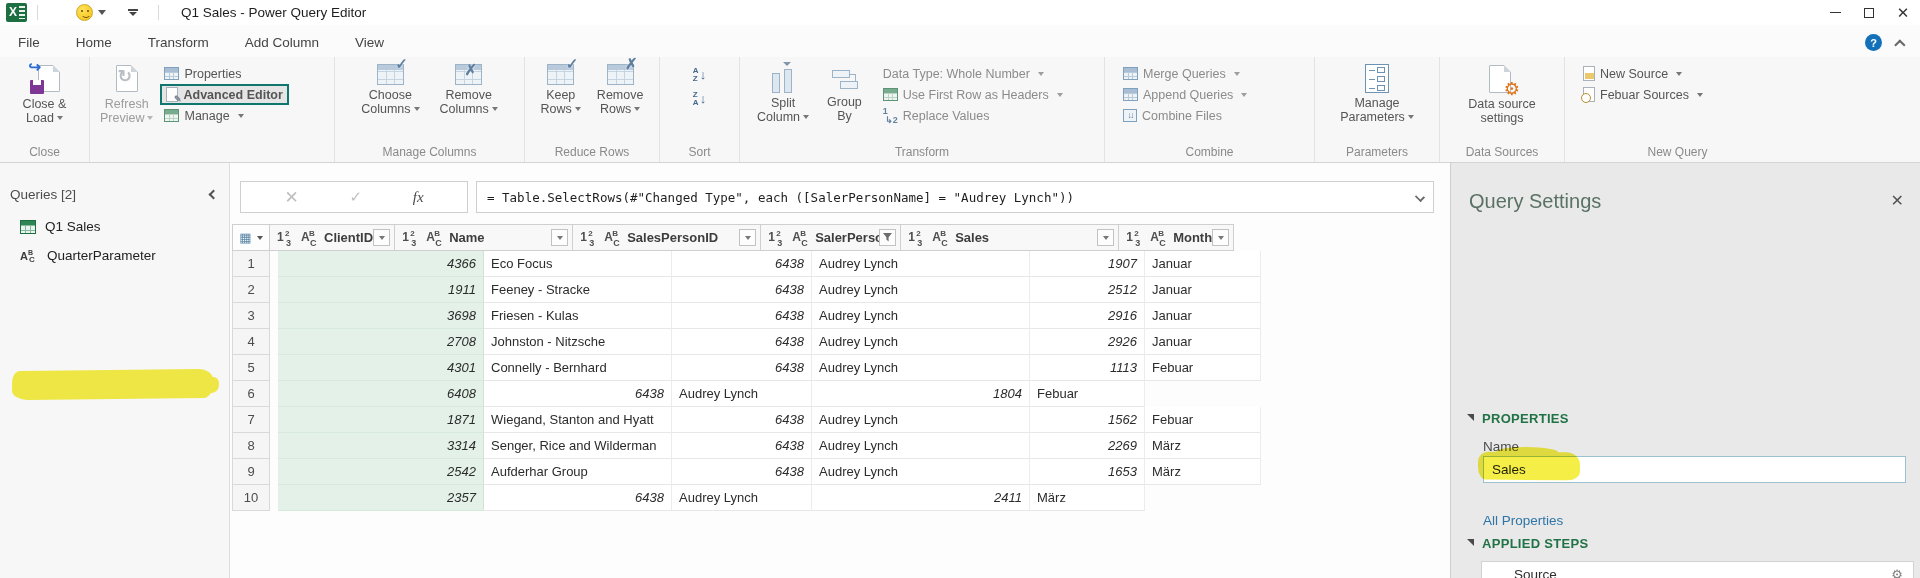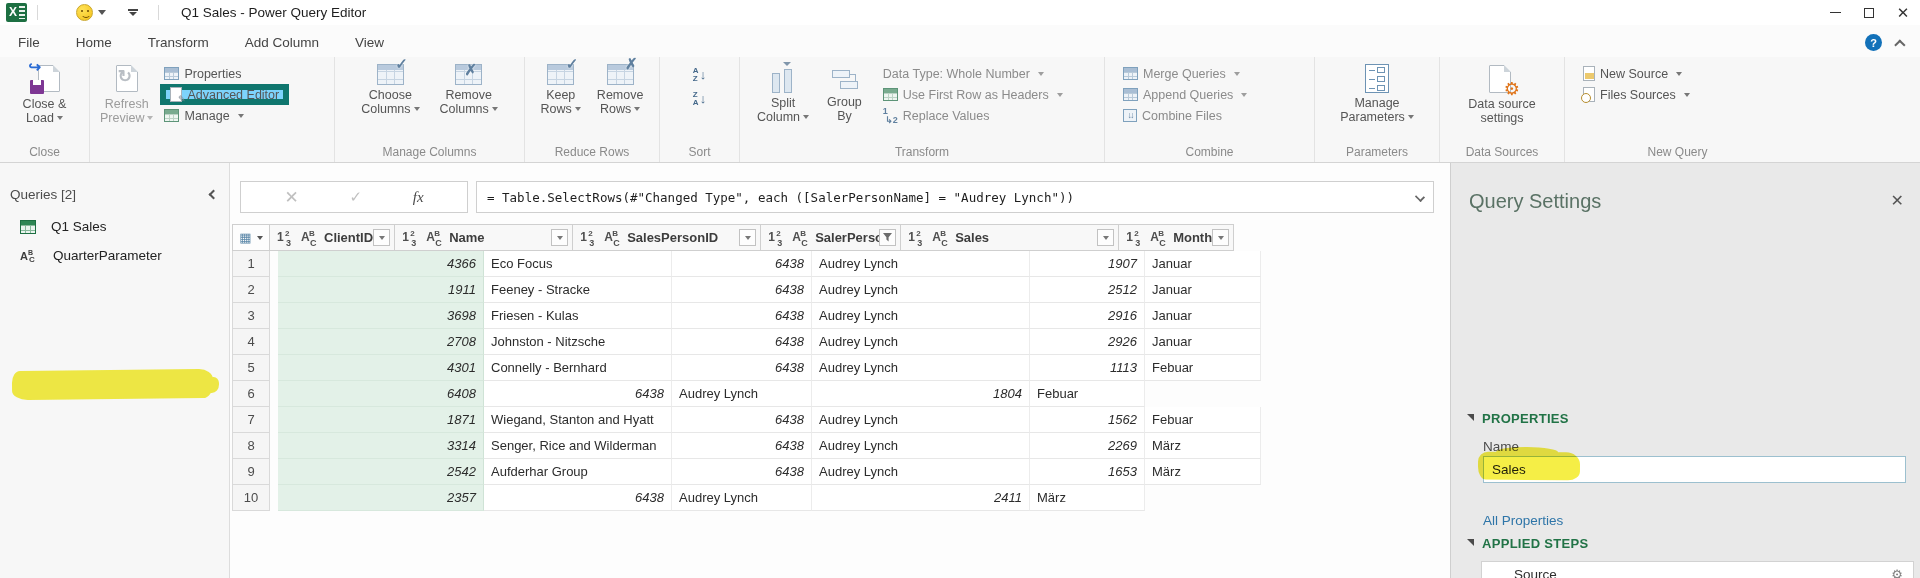--- a/index.html
+++ b/index.html
@@ -40,21 +40,21 @@
   .rgroup{position:relative;border-right:1px solid #e3e3e3;display:flex;flex-direction:column;flex:0 0 auto;}
   .rg-content{flex:1;display:flex;align-items:flex-start;padding:5px 5px 0 5px;gap:2px;}
   .rg-label{height:19px;font-size:12px;color:#8a8a8a;text-align:center;padding-top:2px;white-space:nowrap;}
   .bigbtn{display:flex;flex-direction:column;align-items:center;text-align:center;font-size:12.5px;line-height:13.5px;color:#555;padding:2px 5px;}
   .bigbtn .blabel{margin-top:4px;}
   .bigbtn.disabled{color:#9c9c9c;}
   .dd-mini{display:inline-block;width:0;height:0;border-left:3.5px solid transparent;border-right:3.5px solid transparent;border-top:4px solid #777;margin-left:3px;vertical-align:middle;}
   .srow-col{display:flex;flex-direction:column;justify-content:flex-start;padding-top:1px;}
   .srow{display:flex;align-items:center;gap:5px;height:21px;font-size:12.5px;color:#555;white-space:nowrap;padding:0 4px;}
   .srow.dim{color:#8b8b8b;}
-  .srow.boxed{border:6px solid #0f766e;background:#7dd3fc;}
+  .srow.boxed{border:2px solid #0f766e;background:#e5e5e5;font-weight:bold;}
 
   
   .tgrid{width:27px;height:21px;border:1px solid #9db3c8;position:relative;background:
      linear-gradient(#b9cadd,#b9cadd) 0 0/100% 5px no-repeat,
      repeating-linear-gradient(90deg,transparent 0 7.6px,#c6d4e2 7.6px 8.6px),
      repeating-linear-gradient(transparent 0 6.5px,#c6d4e2 6.5px 7.5px),#eef3f8;}
   .tgrid .ov{position:absolute;top:-8px;right:-5px;font-size:15px;font-weight:bold;color:#60809f;text-shadow:0 0 2px #fff;}
   .doc{width:22px;height:27px;border:1px solid #b2bac2;background:#fff;position:relative;border-radius:1px;}
   .doc::before{content:"";position:absolute;top:-1px;right:-1px;border-style:solid;border-width:0 7px 7px 0;border-color:#f7f7f7 #f7f7f7 #cdd4da #cdd4da;}
   .ico-closeload{position:relative;width:30px;height:30px;}
@@ -103,21 +103,21 @@
   .ico-recent{position:relative;}
   .ico-recent::after{content:"";position:absolute;left:-3px;bottom:-2px;width:8px;height:8px;border-radius:50%;border:1px solid #b78e2e;background:#fff;}
 
   
   .workspace{position:absolute;top:163px;left:0;right:0;bottom:0;background:#fdfdfd;}
 
   
   .qpane{position:absolute;left:0;top:0;bottom:0;width:230px;background:#f7f7f7;border-right:1px solid #ddd;}
   .qpane-head{display:flex;align-items:center;padding:24px 12px 10px 10px;font-size:13.5px;color:#4c4c4c;}
   .qcollapse{margin-left:auto;width:7px;height:7px;border-left:2px solid #555;border-bottom:2px solid #555;transform:rotate(45deg);}
-  .qitem{display:flex;align-items:center;gap:15px;height:29px;padding-left:20px;font-size:13.5px;color:#222;}
+  .qitem{display:flex;align-items:center;gap:9px;height:29px;padding-left:20px;font-size:13.5px;color:#222;}
   .qico-table{width:16px;height:14px;border:1px solid #1d6f42;background:
      linear-gradient(#2e8654,#2e8654) 0 0/100% 4px no-repeat,
      repeating-linear-gradient(90deg,transparent 0 4px,#87b89b 4px 5px),
      repeating-linear-gradient(transparent 0 3.8px,#87b89b 3.8px 4.8px),#e9f4ee;}
   .abc-ico{position:relative;font-weight:bold;color:#3d3d3d;width:18px;height:14px;flex:0 0 auto;}
   .abc-ico .a{font-size:11px;position:absolute;left:0;top:1px;}
   .abc-ico .b{font-size:7px;position:absolute;left:8px;top:0;}
   .abc-ico .c{font-size:8px;position:absolute;left:9px;bottom:-1px;}
 
   
@@ -423,21 +423,21 @@
     <div class="rgroup" style="width:225px;border-right:none;">
       <div class="rg-content" style="padding-left:14px;">
         <div class="srow-col">
           <div class="srow">
             <span class="sdoc ico-newsrc"></span>
             <span>New Source</span>
             <span class="dd-mini"></span>
           </div>
           <div class="srow">
             <span class="sdoc ico-recent"></span>
-            <span>Files Sources</span>
+            <span>Febuar Sources</span>
             <span class="dd-mini"></span>
           </div>
         </div>
       </div>
       <div class="rg-label">New Query</div>
     </div>
   </div>
 
   <div class="workspace">
 

